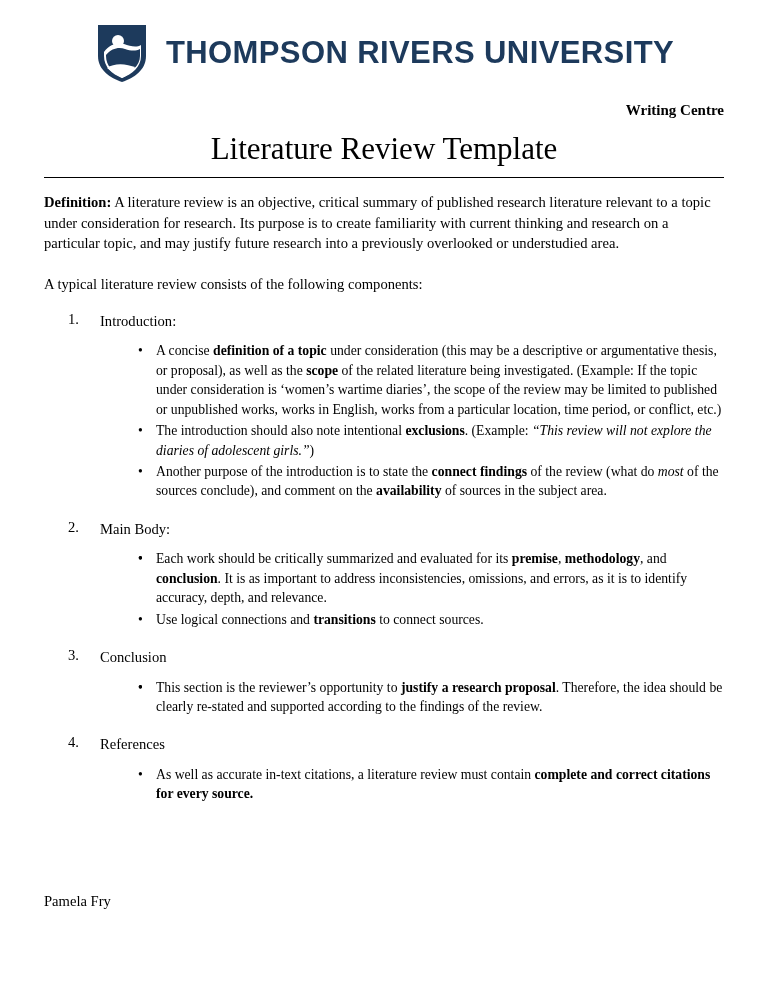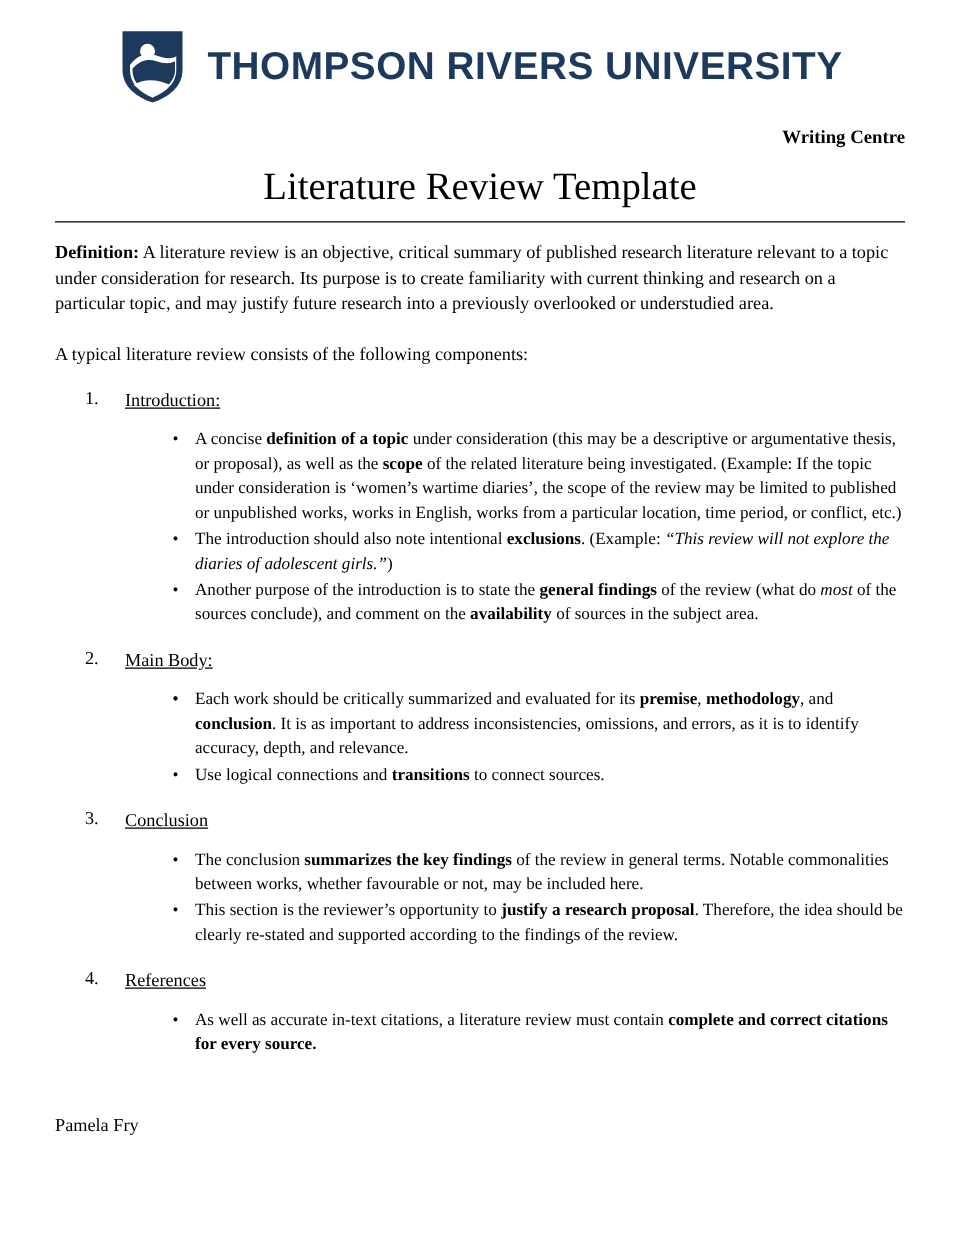--- a/index.html
+++ b/index.html
@@ -91,21 +91,20 @@
   }
   .num {
     position: absolute;
     left: 24px;
     top: 0;
     font-size: 14.6px;
   }
   .item-title {
     font-size: 14.6px;
     line-height: 1.4;
-    text-decoration: underline;
   }
 
   ul.bullets {
     list-style: none;
     margin: 10px 0 18px 0;
     padding: 0;
   }
   ul.bullets > li {
     position: relative;
     padding-left: 56px;
@@ -154,29 +153,29 @@
   <p class="para intro">
     <b>Definition:</b><span> A literature review is an objective, critical summary of published research literature relevant to a topic under consideration for research. Its purpose is to create familiarity with current thinking and research on a particular topic, and may justify future research into a previously overlooked or understudied area.</span>
   </p>
 
   <p class="para lead">A typical literature review consists of the following components:</p>
 
   <ol class="components" id="components-list">
       <li><span class="num">1.</span><span class="item-title">Introduction:</span><ul class="bullets">
           <li><span class="dot">•</span><span><span>A concise </span><b>definition of a topic</b><span> under consideration (this may be a descriptive or argumentative thesis, or proposal), as well as the </span><b>scope</b><span> of the related literature being investigated. (Example: If the topic under consideration is ‘women’s wartime diaries’, the scope of the review may be limited to published or unpublished works, works in English, works from a particular location, time period, or conflict, etc.)</span></span></li>
           <li><span class="dot">•</span><span><span>The introduction should also note intentional </span><b>exclusions</b><span>. (Example: </span><i>“This review will not explore the diaries of adolescent girls.”</i><span>)</span></span></li>
-          <li><span class="dot">•</span><span><span>Another purpose of the introduction is to state the </span><b>general findings</b><span> of the review (what do </span><i>most</i><span> of the sources conclude), and comment on the </span><b>availability</b><span> of sources in the subject area.</span></span></li>
+          <li><span class="dot">•</span><span><span>Another purpose of the introduction is to state the </span><b>connect findings</b><span> of the review (what do </span><i>most</i><span> of the sources conclude), and comment on the </span><b>availability</b><span> of sources in the subject area.</span></span></li>
         </ul></li>
       <li><span class="num">2.</span><span class="item-title">Main Body:</span><ul class="bullets">
           <li><span class="dot">•</span></li>
           <li><span class="dot">•</span><span><span>Each work should be critically summarized and evaluated for its </span><b>premise</b><span>, </span><b>methodology</b><span>, and </span><b>conclusion</b><span>. It is as important to address inconsistencies, omissions, and errors, as it is to identify accuracy, depth, and relevance.</span></span></li>
           <li><span class="dot">•</span><span><span>Use logical connections and </span><b>transitions</b><span> to connect sources.</span></span></li>
         </ul></li>
       <li><span class="num">3.</span><span class="item-title">Conclusion</span><ul class="bullets">
-          <li><span class="dot">•</span><span><span>The conclusion </span><b>summarizes the key findings</b><span> of the review in general terms. Notable commonalities between works, whether favourable or not, may be included here.</span></span></li>
+          <li><span class="dot">•</span></li>
           <li><span class="dot">•</span><span><span>This section is the reviewer’s opportunity to </span><b>justify a research proposal</b><span>. Therefore, the idea should be clearly re-stated and supported according to the findings of the review.</span></span></li>
         </ul></li>
       <li><span class="num">4.</span><span class="item-title">References</span><ul class="bullets">
           <li><span class="dot">•</span><span><span>As well as accurate in-text citations, a literature review must contain </span><b>complete and correct citations for every source.</b></span></li>
         </ul></li>
     </ol>
 
   <div class="signature">Pamela Fry</div>
 </div>
 

